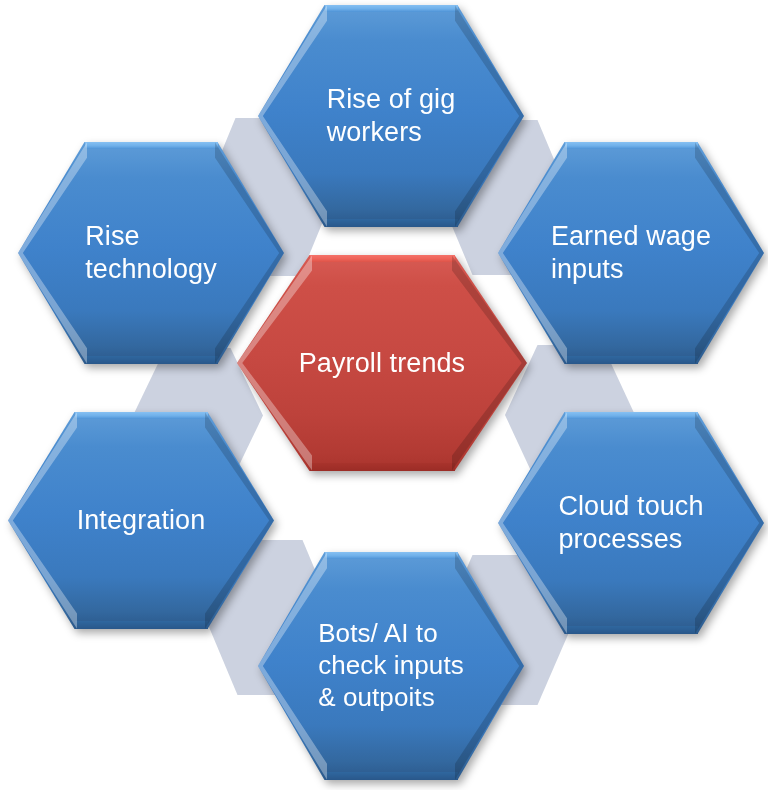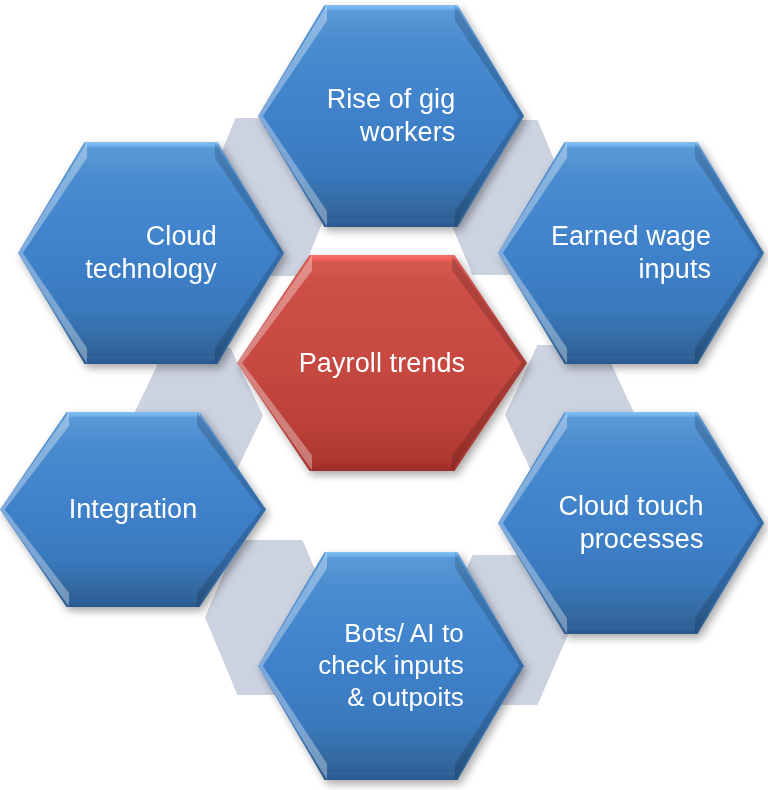--- a/index.html
+++ b/index.html
@@ -119,21 +119,21 @@
   }
 
   
   .label {
     position: absolute;
     inset: 0;
     z-index: 4;
     display: flex;
     align-items: center;
     justify-content: center;
-    text-align: right;
+    text-align: left;
     color: #ffffff;
     font-size: 27px;
     line-height: 1.22;
     padding: 17px 16%;
     box-sizing: border-box;
     white-space: pre-line;
     letter-spacing: 0.1px;
   }
   .hex.red .label {
     font-size: 27px;
@@ -197,32 +197,32 @@
     <div class="face"></div>
     <div class="bevel-top"></div>
     <div class="bevel-bottom"></div>
     <div class="facet left"></div>
     <div class="facet right"></div>
     <div class="label">Bots/ AI to
 check inputs
 &amp; outpoits</div>
   </div>
 
-  <div class="hex blue" style="left:0; top:412px; width:266px; height:195px;">
+  <div class="hex blue" style="left:8px; top:412px; width:266px; height:217px;">
     <div class="face"></div>
     <div class="bevel-top"></div>
     <div class="bevel-bottom"></div>
     <div class="facet left"></div>
     <div class="facet right"></div>
     <div class="label">Integration</div>
   </div>
 
   <div class="hex blue" style="left:18px; top:142px; width:266px; height:222px;">
     <div class="face"></div>
     <div class="bevel-top"></div>
     <div class="bevel-bottom"></div>
     <div class="facet left"></div>
     <div class="facet right"></div>
-    <div class="label">Cloud
+    <div class="label">Rise
 technology</div>
   </div>
 
 </div>
 
 </body></html>

